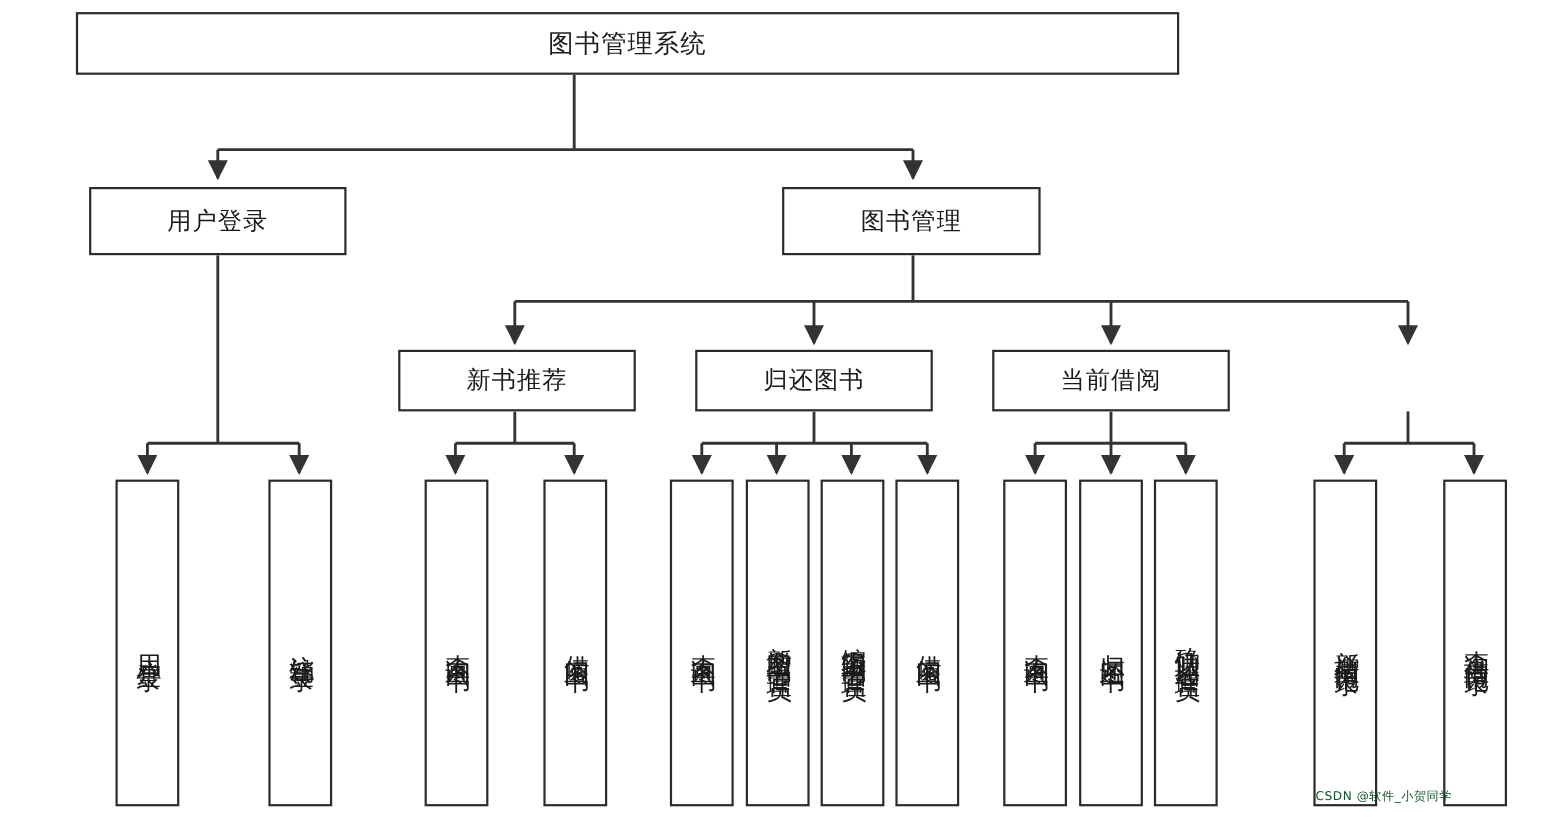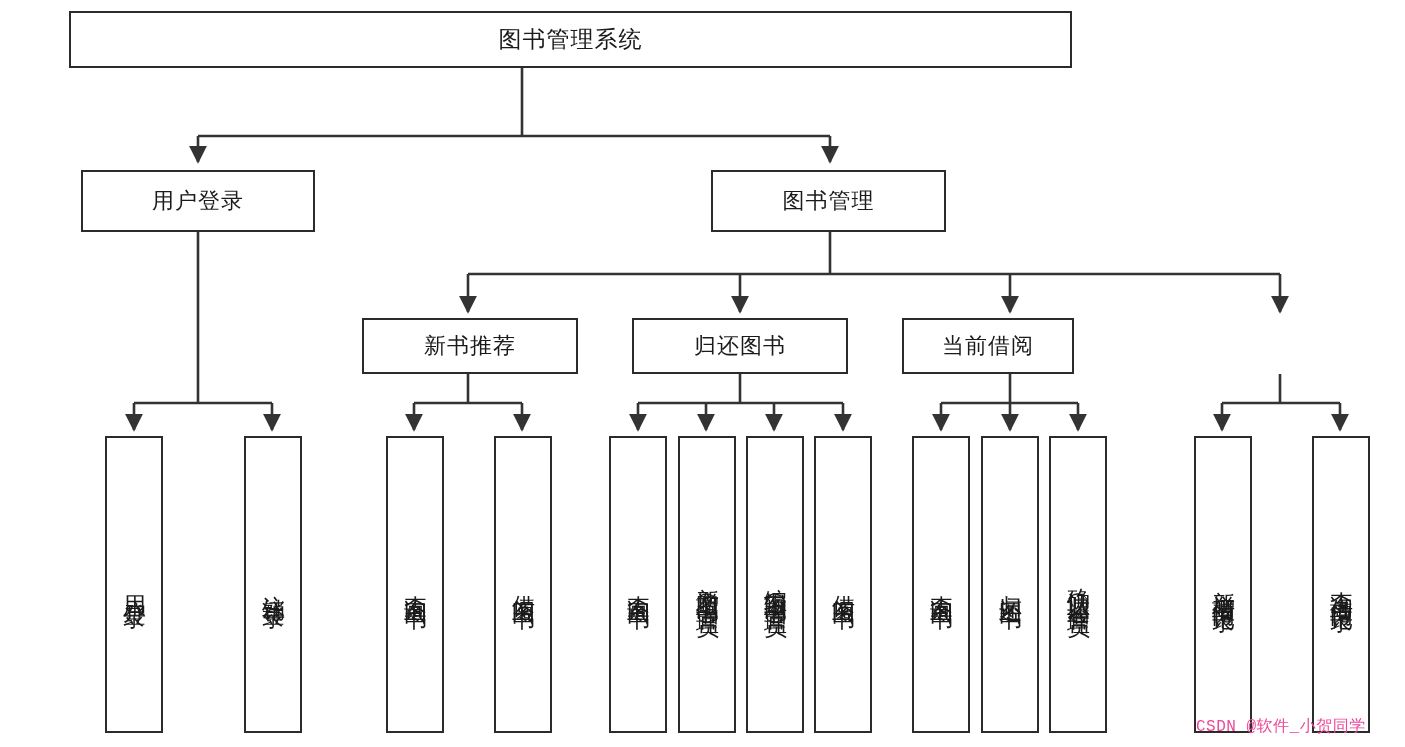--- a/index.html
+++ b/index.html
@@ -57,25 +57,24 @@
     letter-spacing:4px;
     white-space:nowrap;
     text-align:center;
   }
   .leaf.mid .vtext{ margin-top:auto; margin-bottom:auto; }
   .leaf.top .vtext{ margin-top:6px; }
   .watermark{
     position:absolute;
     left:1196px;
     top:716px;
-    font-size:16px;
-    color:#ec4899;
+    font-size:11px;
+    color:#14532d;
     letter-spacing:0.5px;
     white-space:nowrap;
-    font-family:Liberation Mono, monospace;
   }
 </style>
 </head>
 <body>
 
 <div id="diagram">
 
   <svg id="wires" viewBox="0 0 1405 747" xmlns="http://www.w3.org/2000/svg">
     <defs>
       <marker id="arw" viewBox="0 0 10 10" refX="9" refY="5" markerWidth="7" markerHeight="7" orient="auto-start-reverse">
@@ -139,21 +138,21 @@
   </div>
 
   <div class="node horiz" style="left:711px; top:170px; width:235px; height:62px;">
     <span>图书管理</span>
   </div>
 
   <div class="node horiz" style="left:632px; top:318px; width:216px; height:56px;">
     <span>归还图书</span>
   </div>
 
-  <div class="node horiz" style="left:902px; top:318px; width:172px; height:56px;">
+  <div class="node horiz" style="left:902px; top:318px; width:216px; height:56px;">
     <span>当前借阅</span>
   </div>
 
 
   <div class="leaf mid" style="left:105px; top:436px; width:58px; height:297px;">
     <span class="vtext">用户登录</span>
   </div>
 
   <div class="leaf mid" style="left:244px; top:436px; width:58px; height:297px;">
     <span class="vtext">注销登录</span>

